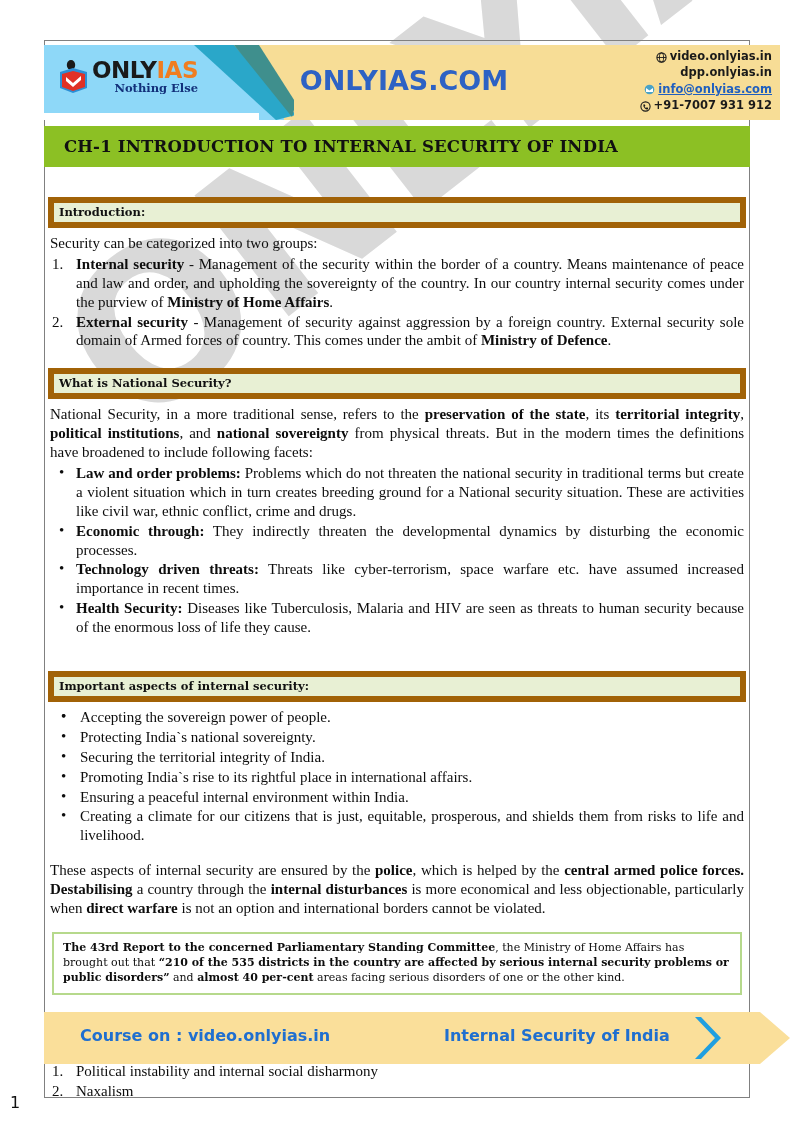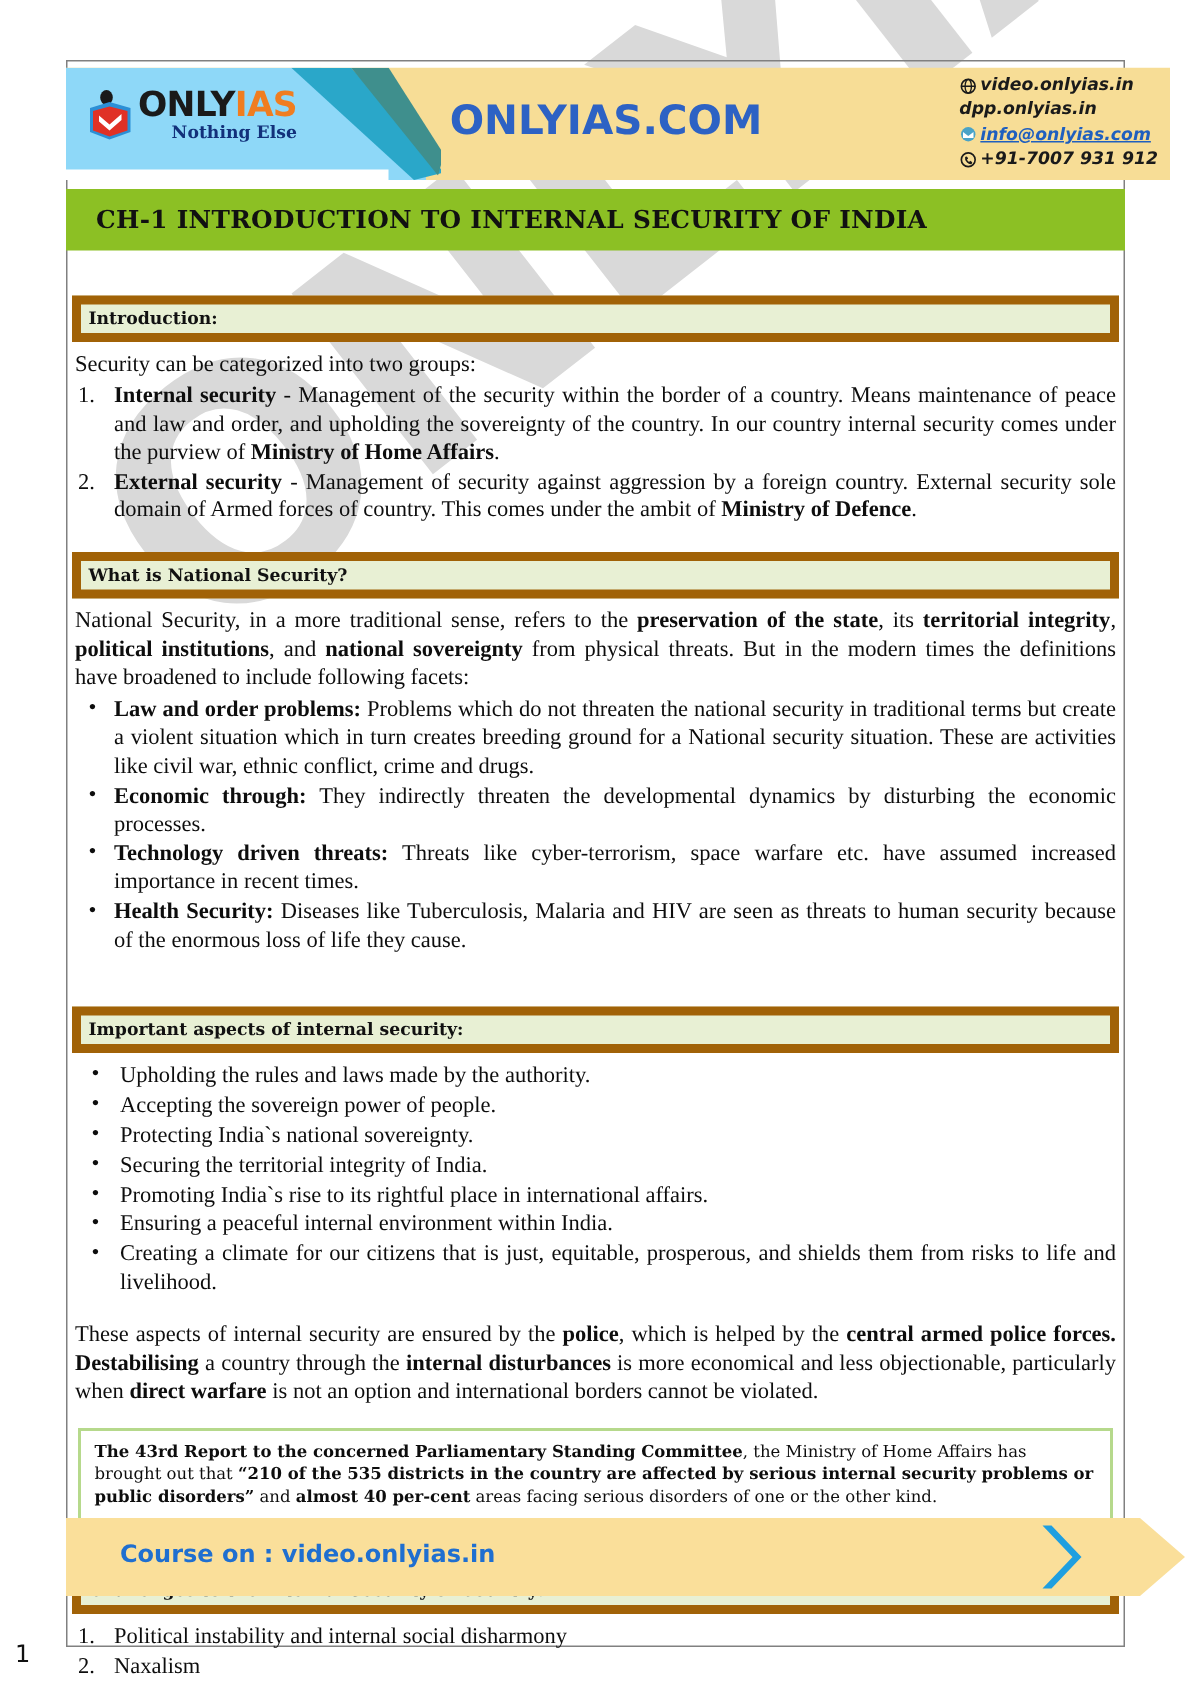--- a/index.html
+++ b/index.html
@@ -120,21 +120,21 @@
     position:absolute;
     right:8px;top:3px;
     z-index:4;
     font-family:"DejaVu Sans", sans-serif;
     font-weight:bold;
     font-size:11.5px;
     color:#1a1a1a;
     text-align:right;
     line-height:1.42;
   }
-  .contact-row{display:flex;align-items:center;gap:3px;white-space:nowrap;font-style:italic;}
+  .contact-row{display:flex;align-items:center;justify-content:flex-end;gap:3px;white-space:nowrap;}
   .contact-row .ci{display:inline-block;width:11px;height:11px;flex:0 0 11px;}
   .contact-row.mail span.txt{color:#1f5fbf;text-decoration:underline;}
 
   
   #chapter-bar{
     position:absolute;
     left:44px;top:126px;
     width:706px;height:41px;
     background:#8cc024;
     z-index:3;
@@ -358,21 +358,21 @@
   <div class="para jst"><span>National Security, in a more traditional sense, refers to the </span><b>preservation of the state</b><span>, its </span><b>territorial integrity</b><span>, </span><b>political institutions</b><span>, and </span><b>national sovereignty</b><span> from physical threats. But in the modern times the definitions have broadened to include following facets:</span></div>
   <ul class="bul">
     <li><span class="mk">•</span><b>Law and order problems:</b><span> Problems which do not threaten the national security in traditional terms but create a violent situation which in turn creates breeding ground for a National security situation. These are activities like civil war, ethnic conflict, crime and drugs.</span></li>
     <li><span class="mk">•</span><b>Economic through:</b><span> They indirectly threaten the developmental dynamics by disturbing the economic processes.</span></li>
     <li><span class="mk">•</span><b>Technology driven threats:</b><span> Threats like cyber-terrorism, space warfare etc. have assumed increased importance in recent times.</span></li>
     <li><span class="mk">•</span><b>Health Security:</b><span> Diseases like Tuberculosis, Malaria and HIV are seen as threats to human security because of the enormous loss of life they cause.</span></li>
   </ul>
 
   <div class="section-head" style="margin-top:34px;">Important aspects of internal security:</div>
   <ul class="bul plain" style="margin-top:6px;">
-    <li><span class="mk">•</span><span>Upholding the rules and laws made by the authority.</span></li>
+    <li><span class="mk">•</span></li>
     <li><span class="mk">•</span><span>Accepting the sovereign power of people.</span></li>
     <li><span class="mk">•</span><span>Protecting India`s national sovereignty.</span></li>
     <li><span class="mk">•</span><span>Securing the territorial integrity of India.</span></li>
     <li><span class="mk">•</span><span>Promoting India`s rise to its rightful place in international affairs.</span></li>
     <li><span class="mk">•</span><span>Ensuring a peaceful internal environment within India.</span></li>
     <li><span class="mk">•</span><span>Creating a climate for our citizens that is just, equitable, prosperous, and shields them from risks to life and livelihood.</span></li>
   </ul>
 
   <div class="para jst" style="margin-top:16px;"><span>These aspects of internal security are ensured by the </span><b>police</b><span>, which is helped by the </span><b>central armed police forces.</b><b> Destabilising</b><span> a country through the </span><b>internal disturbances</b><span> is more economical and less objectionable, particularly when </span><b>direct warfare</b><span> is not an option and international borders cannot be violated.</span></div>
 
@@ -389,15 +389,16 @@
 
 <div id="footer">
   <div class="ft-bg"></div>
   <div class="ft-tail"></div>
   <div class="ft-chev">
     <svg viewBox="0 0 48 48" width="48" height="48">
       <path d="M6 3 L26 24 L6 45 L12 45 L32 24 L12 3 Z" fill="#1f9fe0"></path>
     </svg>
   </div>
   <div class="ft-course">Course on : video.onlyias.in</div>
+  <div class="ft-topic">Internal Security of India</div>
 </div>
 
 <div id="page-number">1</div>
 
 </body></html>

